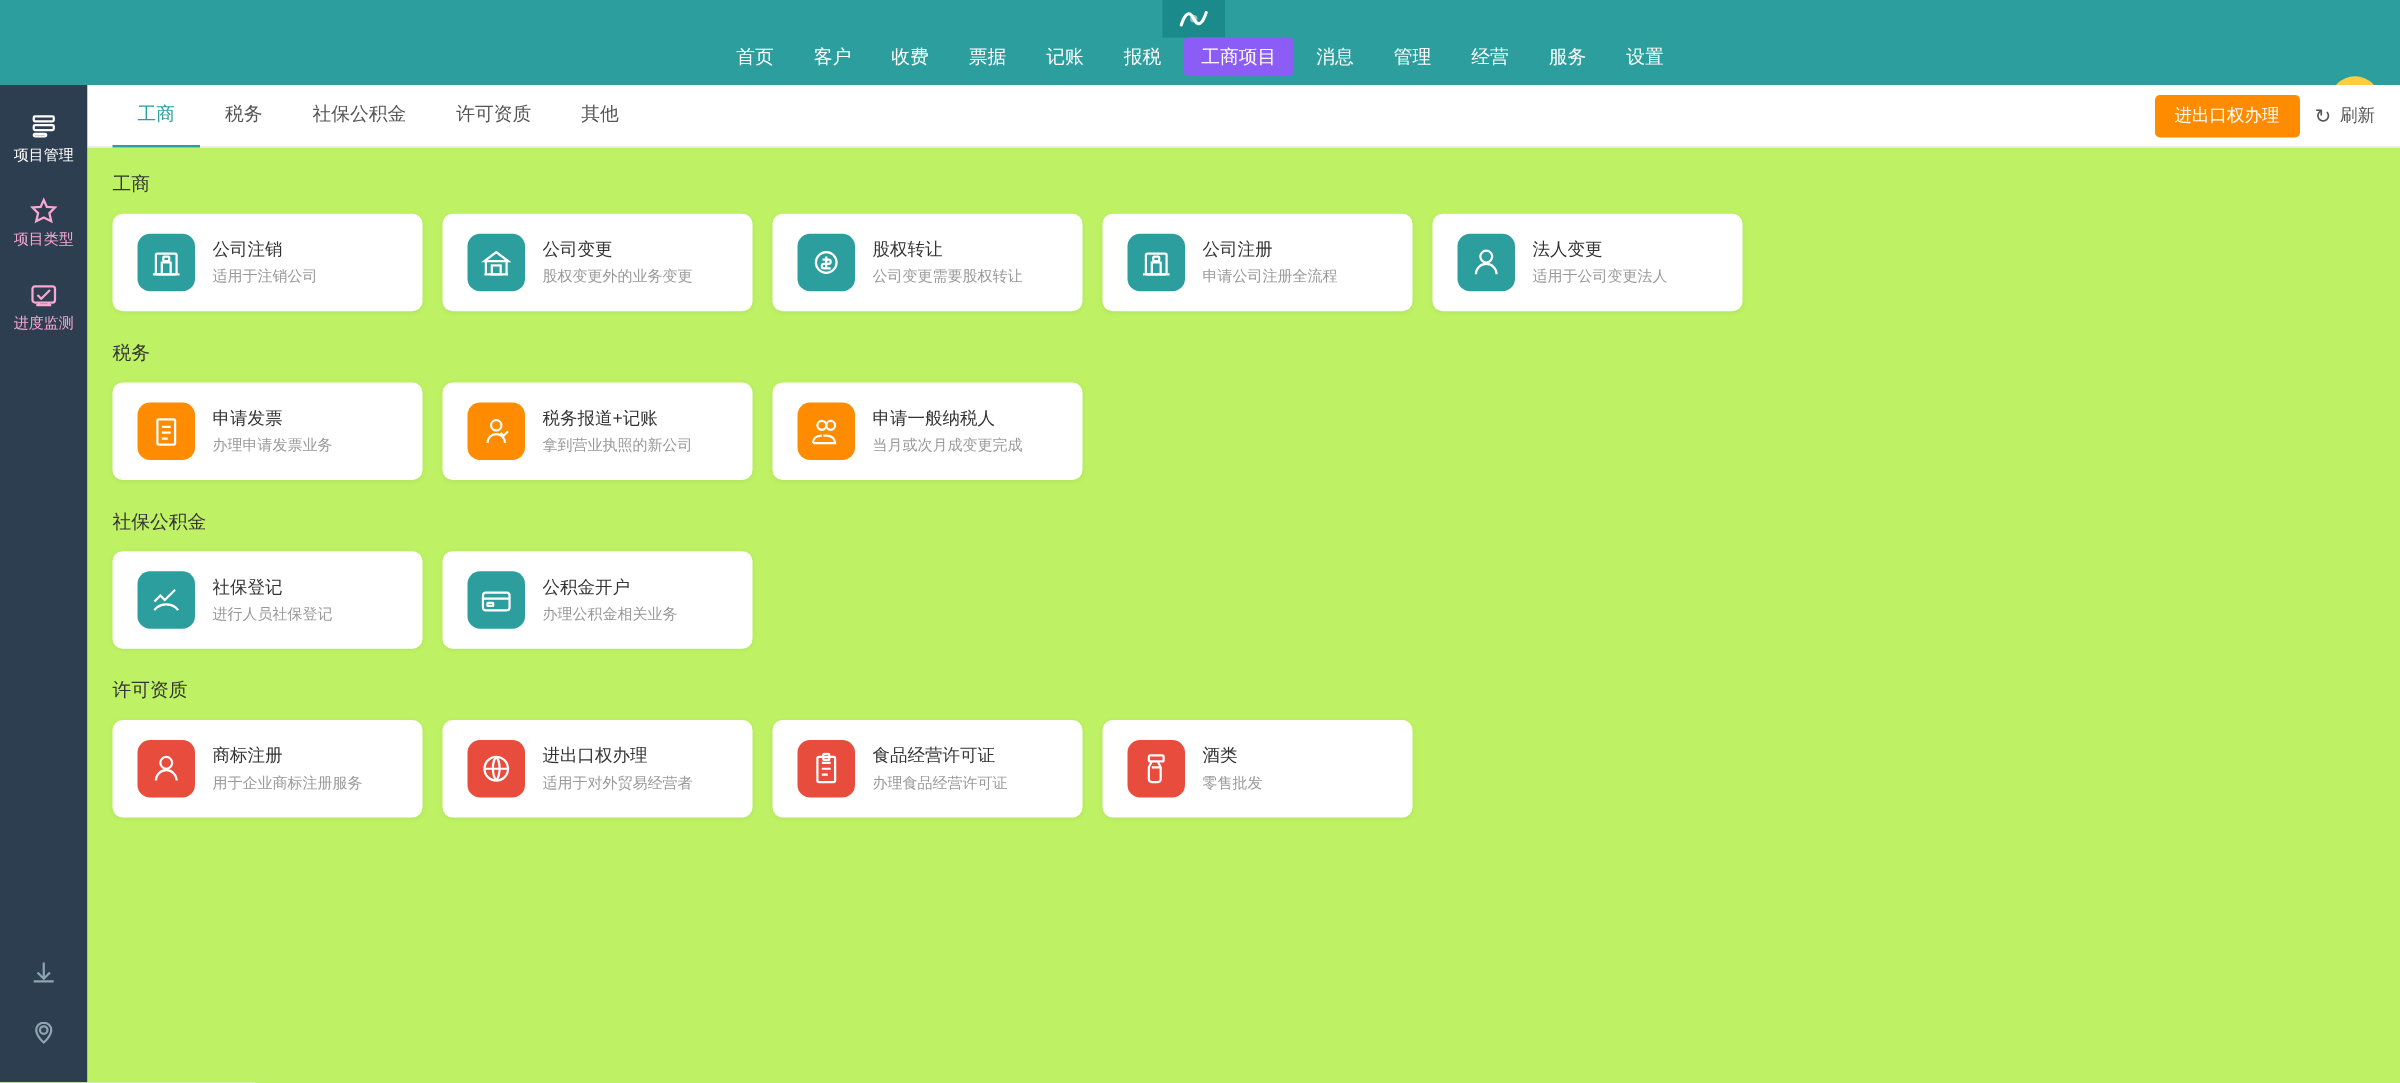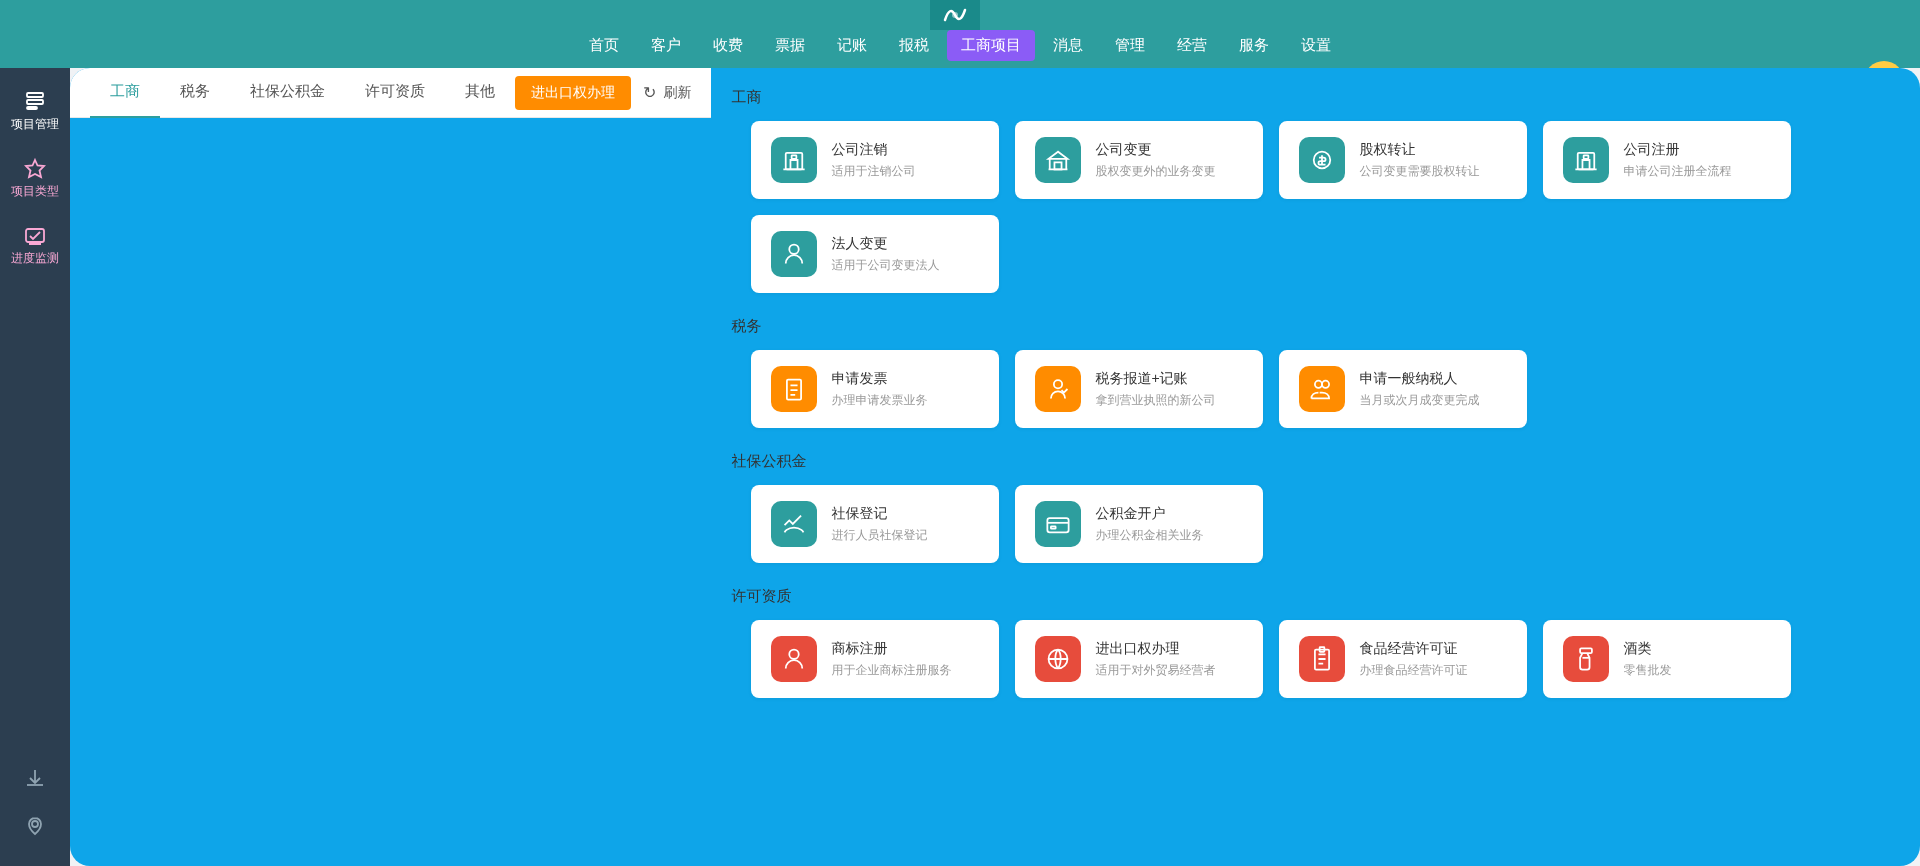--- a/index.html
+++ b/index.html
@@ -115,24 +115,23 @@
       justify-content: center;
       color: #8fa3b1;
       cursor: pointer;
       border-radius: 6px;
     }
 
     
     .content-area {
       flex: 1;
       display: flex;
-      flex-direction: row;
+      flex-direction: column;
       overflow: hidden;
-      background: #0ea5e9;
-      border-radius: 20px;
+      background: #bef264;
     }
 
     
     .sub-tab-bar {
       background: #fff;
       display: flex;
       align-items: center;
       padding: 0 20px;
       height: 50px;
       border-bottom: 1px solid #e8e8e8;
@@ -197,21 +196,20 @@
       font-size: 15px;
       color: #333;
       margin-bottom: 14px;
       font-weight: 500;
     }
     .cards-grid {
       display: flex;
       flex-wrap: wrap;
       gap: 16px;
       margin-bottom: 24px;
-      margin-left: 20px;
     }
     .card {
       background: #fff;
       border-radius: 8px;
       padding: 16px 20px;
       display: flex;
       align-items: center;
       gap: 14px;
       width: 248px;
       cursor: pointer;

